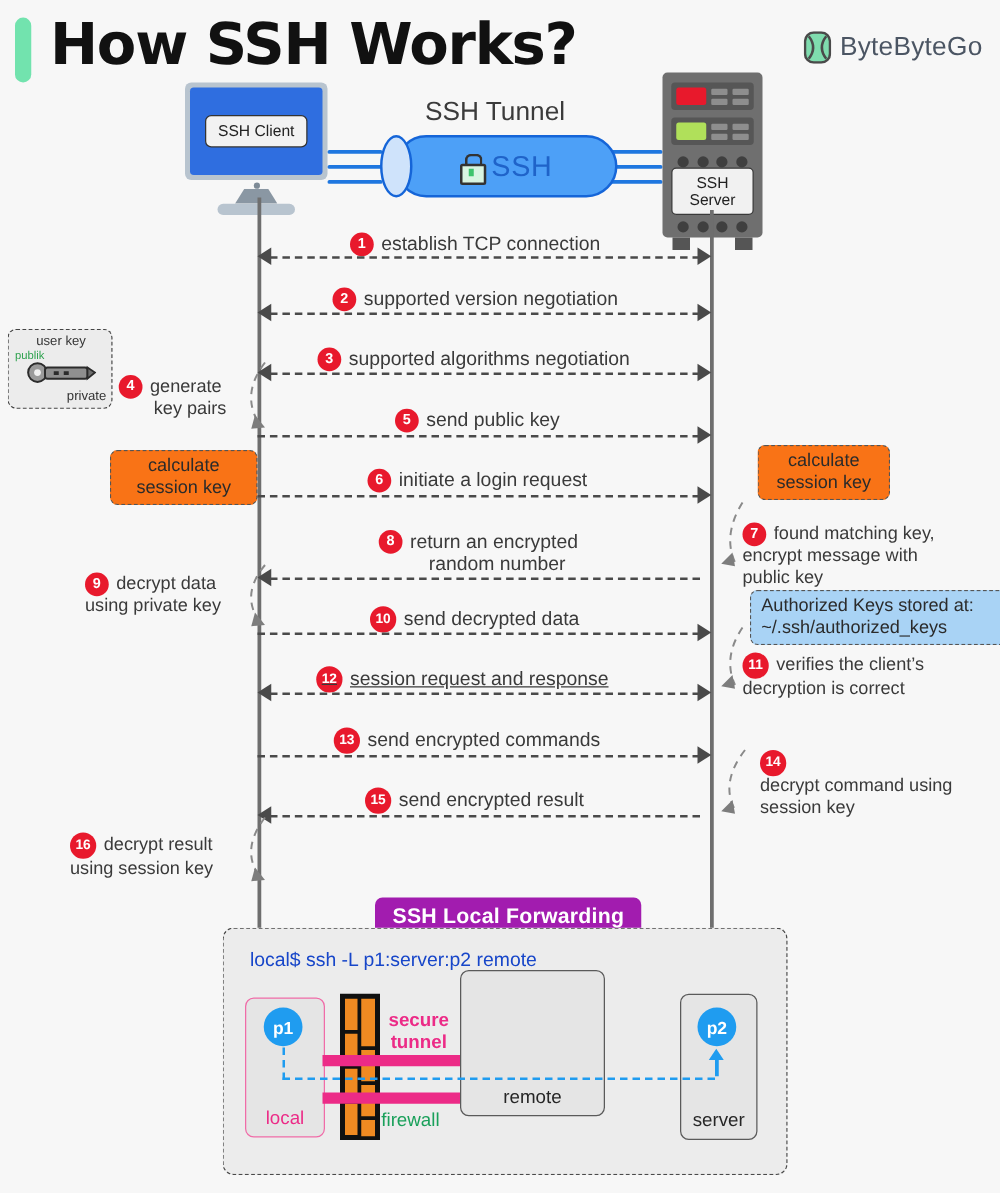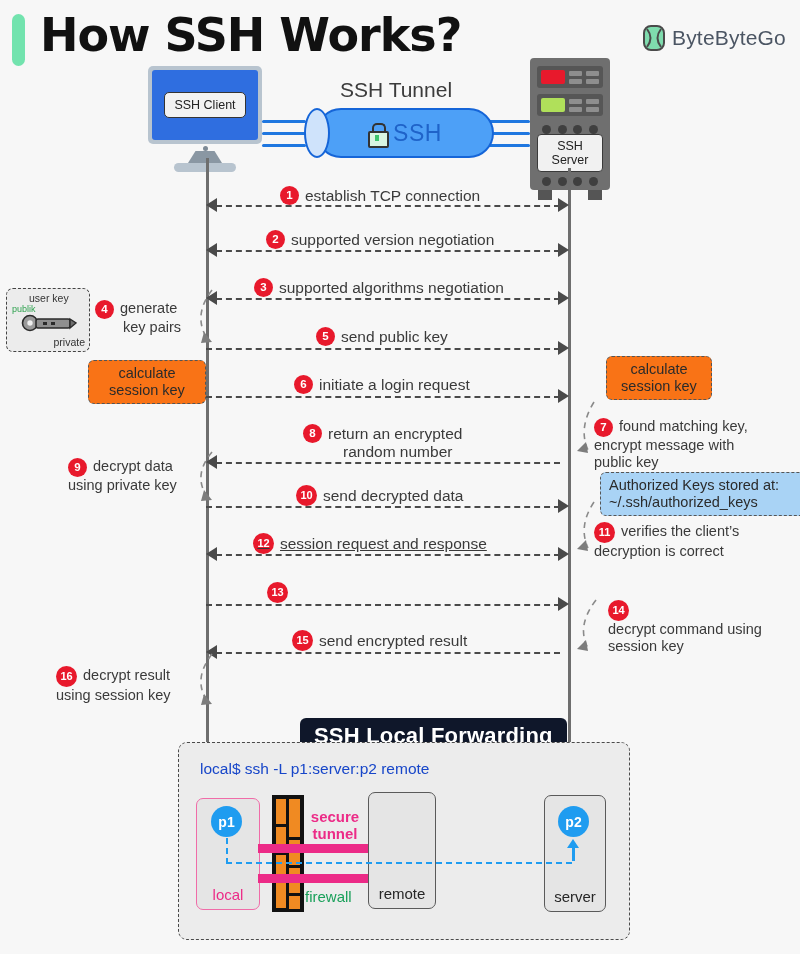--- a/index.html
+++ b/index.html
@@ -84,22 +84,22 @@
   .note{position:absolute;font-size:14.5px;color:#3a3a3a;line-height:17px;}
   .note .num{vertical-align:middle;margin-right:2px;}
   .callout{position:absolute;border:1.6px dashed #555;border-radius:6px;padding:4px 8px;
            font-size:14.5px;line-height:17px;color:#2b2b2b;}
   .pink{background:#f97316;}
   .blue{background:#a9d3f5;}
   .keybox{position:absolute;border:1.6px dashed #444;border-radius:7px;background:#ececec;}
   .keybox .t{position:absolute;font-size:10.5px;color:#333;}
 
   
-  #fwd-badge{left:300px;top:718px;background:#0f172a;color:#fff;border-radius:6px;
-             font-size:22px;font-weight:bold;padding:5px 14px;letter-spacing:.2px;}
+  #fwd-badge{left:300px;top:718px;background:#a21caf;color:#fff;border-radius:6px;
+             font-size:17px;font-weight:bold;padding:5px 14px;letter-spacing:.2px;}
   #fwd-panel{left:178px;top:742px;width:452px;height:198px;background:#ececec;
              border:1.6px dashed #4a4a4a;border-radius:9px;box-sizing:border-box;}
   #fwd-cmd{left:200px;top:760px;font-size:15.5px;color:#1746c9;white-space:nowrap;}
   .hostbox{position:absolute;background:#e5e5e5;border:1.4px solid #5a5a5a;border-radius:7px;}
   .hostbox.local{border-color:#f06ca8;}
   .hostlbl{position:absolute;bottom:6px;left:0;right:0;text-align:center;font-size:15px;}
   .port{position:absolute;width:31px;height:31px;border-radius:50%;background:#1f9cf0;
         color:#fff;font-size:14px;font-weight:bold;display:flex;align-items:center;justify-content:center;}
   .tunnel-bar{position:absolute;height:9px;background:#ec2b87;}
   .fw-wall{position:absolute;background:#111;}
@@ -268,32 +268,33 @@
   <div class="seq-label" style="left:253px;top:533px;text-decoration:underline;">
     <span class="num wide">12</span>
     <span>session request and response</span>
     </div>
   <div class="dash-line" style="left:216px;top:554px;width:344px;"></div>
   <div class="ahead l" style="left:206px;top:547px;"></div>
   <div class="ahead r" style="left:558px;top:547px;"></div>
 
   <div class="seq-label" style="left:267px;top:582px;">
     <span class="num wide">13</span>
+    <span>send encrypted commands</span>
     </div>
   <div class="dash-line" style="left:206px;top:604px;width:354px;"></div>
   <div class="ahead r" style="left:558px;top:597px;"></div>
 
   <div class="seq-label" style="left:292px;top:630px;">
     <span class="num wide">15</span>
     <span>send encrypted result</span>
     </div>
   <div class="dash-line" style="left:216px;top:652px;width:344px;"></div>
   <div class="ahead l" style="left:206px;top:645px;"></div>
 
-  <div class="keybox" style="left:6px;top:288px;width:82px;height:62px;">
+  <div class="keybox" style="left:6px;top:263px;width:82px;height:62px;">
     <span class="t" style="left:22px;top:3px;">user key</span>
     <span class="t" style="left:5px;top:15px;color:#2fa24f;font-size:9px;">publik</span>
     <svg class="abs" style="left:14px;top:24px;" width="56" height="22" viewBox="0 0 56 22">
       <circle cx="9" cy="10" r="7.5" fill="#9a9a9a" stroke="#2b2b2b" stroke-width="1.6"></circle>
       <circle cx="9" cy="10" r="2.7" fill="#efefef"></circle>
       <rect x="15" y="6" width="34" height="9" rx="2" fill="#8f8f8f" stroke="#2b2b2b" stroke-width="1.6"></rect>
       <rect x="22" y="9" width="4" height="3" fill="#2b2b2b"></rect>
       <rect x="30" y="9" width="4" height="3" fill="#2b2b2b"></rect>
       <path d="M49 6 l6 4 -6 5 z" fill="#6e6e6e" stroke="#2b2b2b" stroke-width="1.4"></path>
     </svg>
@@ -397,21 +398,21 @@
   <div class="brick" style="left:289px;top:896px;width:11px;height:13px;"></div>
 
   <div class="tunnel-bar" style="left:258px;top:844px;width:112px;"></div>
   <div class="tunnel-bar" style="left:258px;top:874px;width:112px;"></div>
   <div class="lbl-sec" style="left:300px;top:808px;width:70px;">
     <div>secure</div>
     <div>tunnel</div>
   </div>
   <div class="lbl-fw" style="left:305px;top:888px;">firewall</div>
 
-  <div class="hostbox" style="left:368px;top:792px;width:66px;height:115px;">
+  <div class="hostbox" style="left:368px;top:776px;width:66px;height:115px;padding-left:48px;">
     <div class="hostlbl">remote</div>
   </div>
 
   <div class="hostbox" style="left:544px;top:795px;width:60px;height:115px;">
     <div class="hostlbl">server</div>
   </div>
   <div class="port" style="left:558px;top:806px;">p2</div>
   <div class="vstem" style="left:572px;top:847px;height:14px;"></div>
   <div class="arrow-up" style="left:567px;top:839px;"></div>
 

